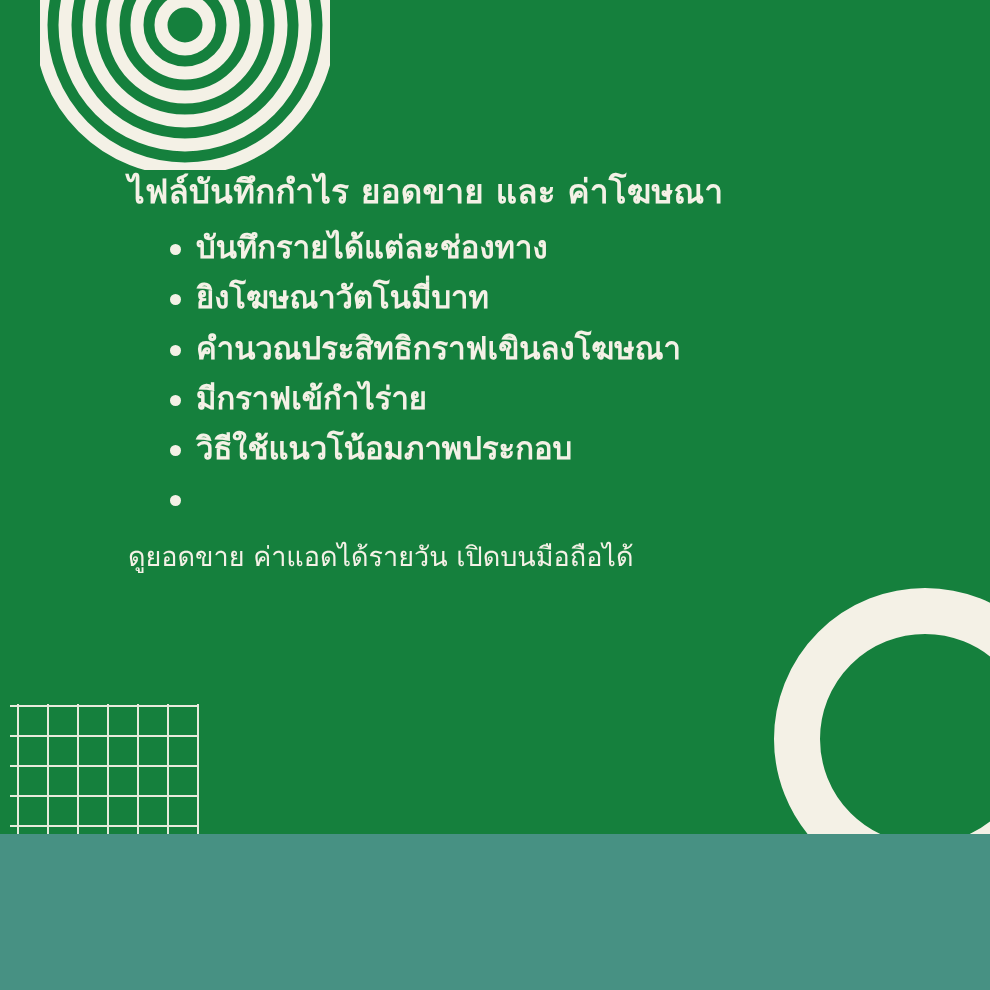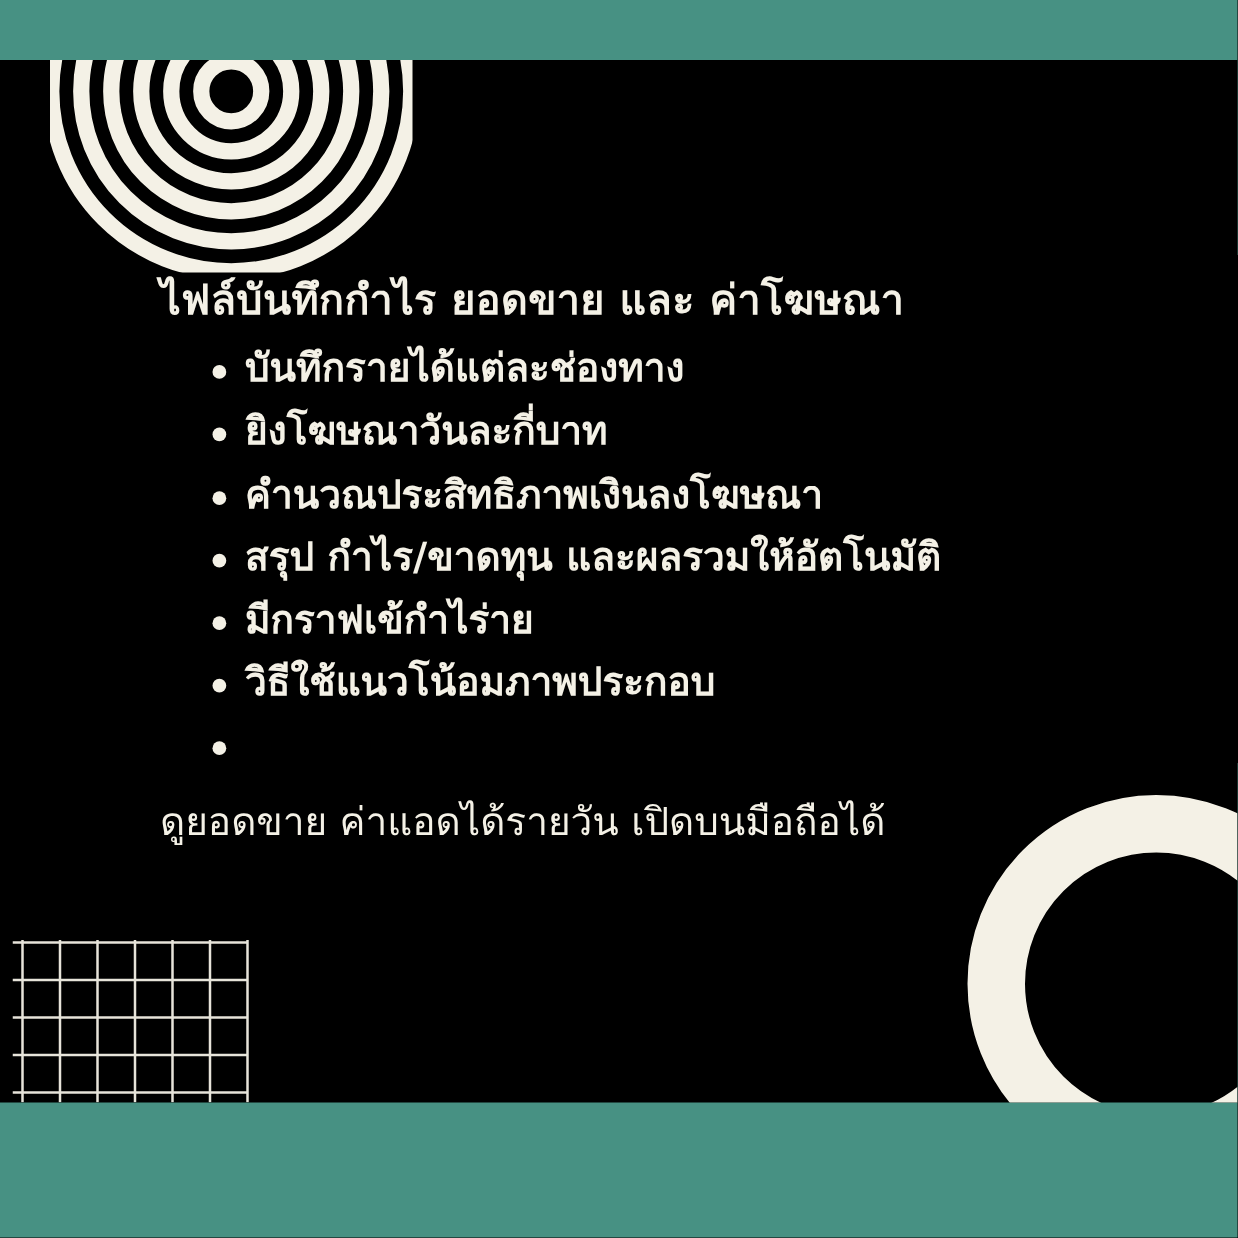--- a/index.html
+++ b/index.html
@@ -10,23 +10,22 @@
     width: 990px;
     height: 990px;
     background: #479183;
     font-family: "DejaVu Sans", sans-serif;
     overflow: hidden;
   }
   .poster {
     position: relative;
     width: 990px;
     height: 834px;
-    background: #000000;
+    background: #15803d;
     overflow: hidden;
-    margin-top: 48px;
   }
 
   
   .arcs {
     position: absolute;
     left: 40px;
     top: -120px;
     width: 290px;
     height: 290px;
   }
@@ -94,21 +93,21 @@
     width: 11px;
     height: 11px;
     border-radius: 50%;
     background: #f4f1e6;
   }
   ul.bullets li.empty {
     min-height: 48px;
   }
   .footer-line {
     margin-top: 16px;
-    font-size: 31px;
+    font-size: 27px;
     line-height: 1.5;
     color: #f4f1e6;
   }
 </style>
 </head>
 <body>
 
 <div class="poster">
 
   <div class="arcs">
@@ -150,23 +149,22 @@
   </div>
 
   <div class="content">
 
     <h1 class="headline">
       <span>ไฟล์บันทึกกำไร ยอดขาย และ ค่าโฆษณา</span>
     </h1>
 
     <ul class="bullets">
       <li><span>บันทึกรายได้แต่ละช่องทาง</span></li>
-      <li><span>ยิงโฆษณาวันละกี่บาท</span></li>
-      <li><span>คำนวณประสิทธิภาพเงินลงโฆษณา</span></li>
-      <li><span>สรุป กำไร/ขาดทุน และผลรวมให้อัตโนมัติ</span></li>
+      <li><span>ยิงโฆษณาวัตโนมี่บาท</span></li>
+      <li><span>คำนวณประสิทธิกราฟเขินลงโฆษณา</span></li>
       <li><span>มีกราฟเข้กำไร่าย</span></li>
       <li><span>วิธีใช้แนวโน้อมภาพประกอบ</span></li>
       <li class="empty"><span></span></li>
     </ul>
 
     <div class="footer-line">ดูยอดขาย ค่าแอดได้รายวัน เปิดบนมือถือได้</div>
 
   </div>
 </div>
 

